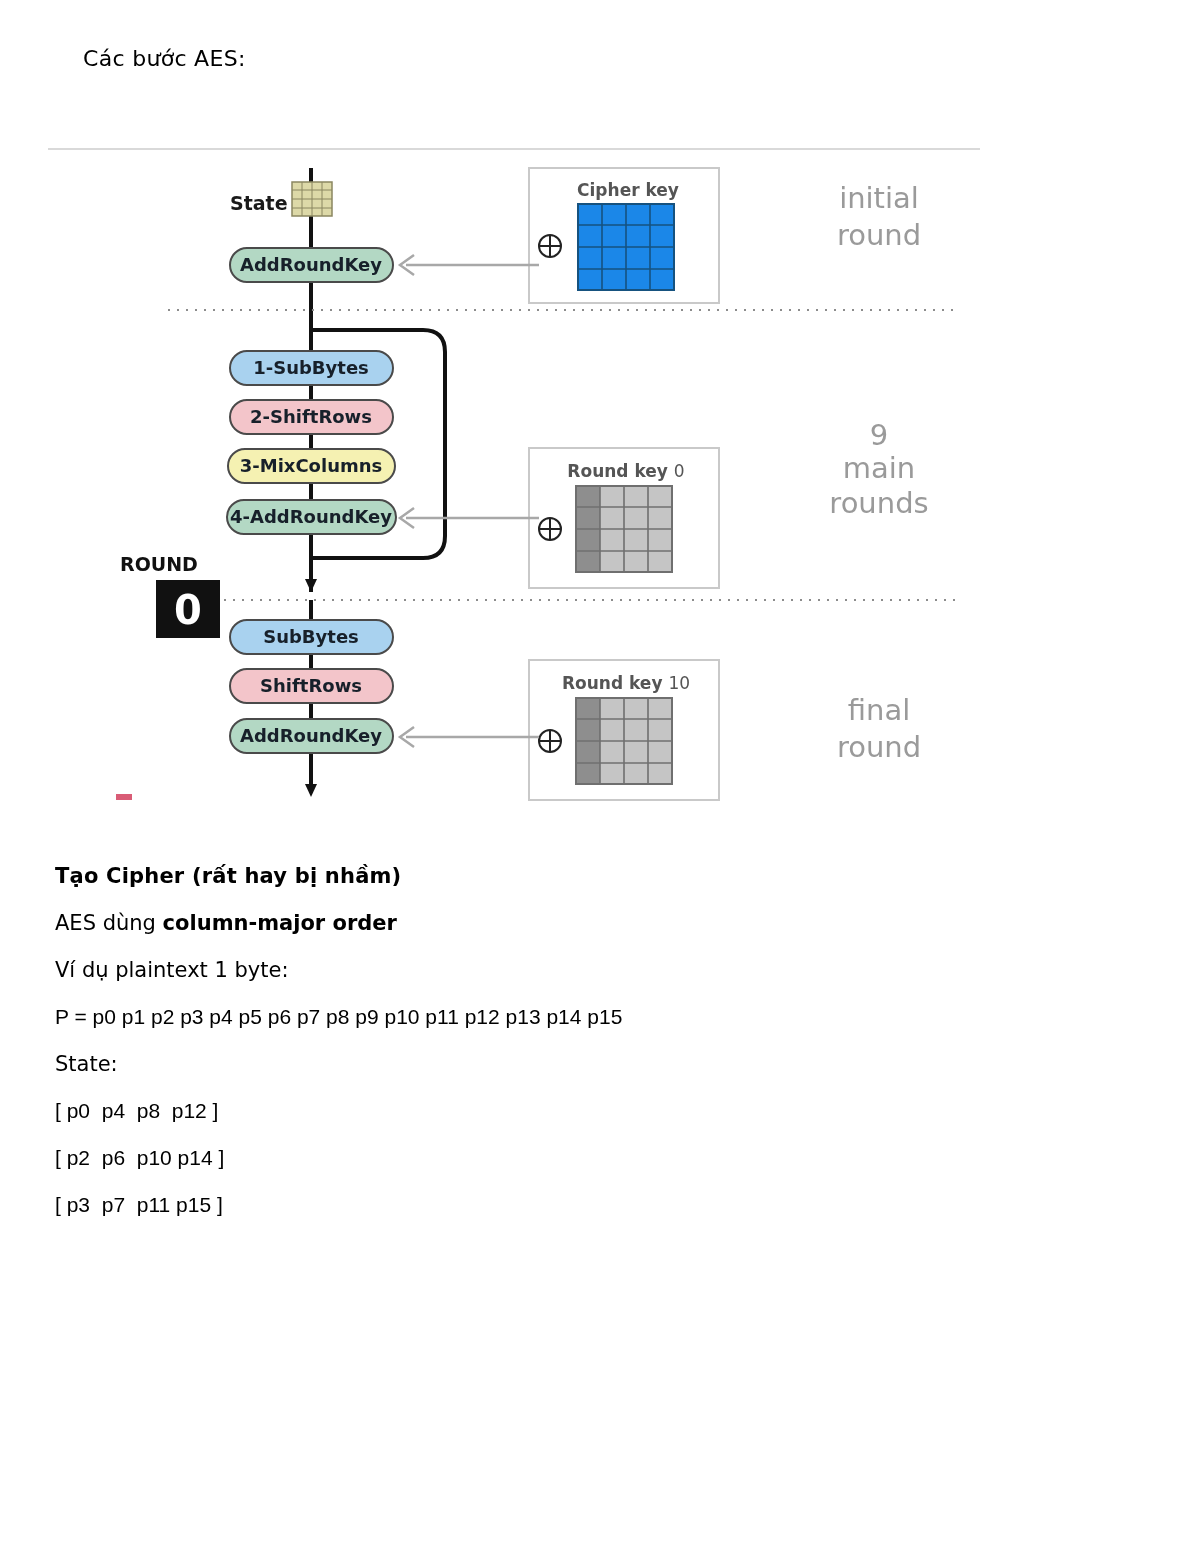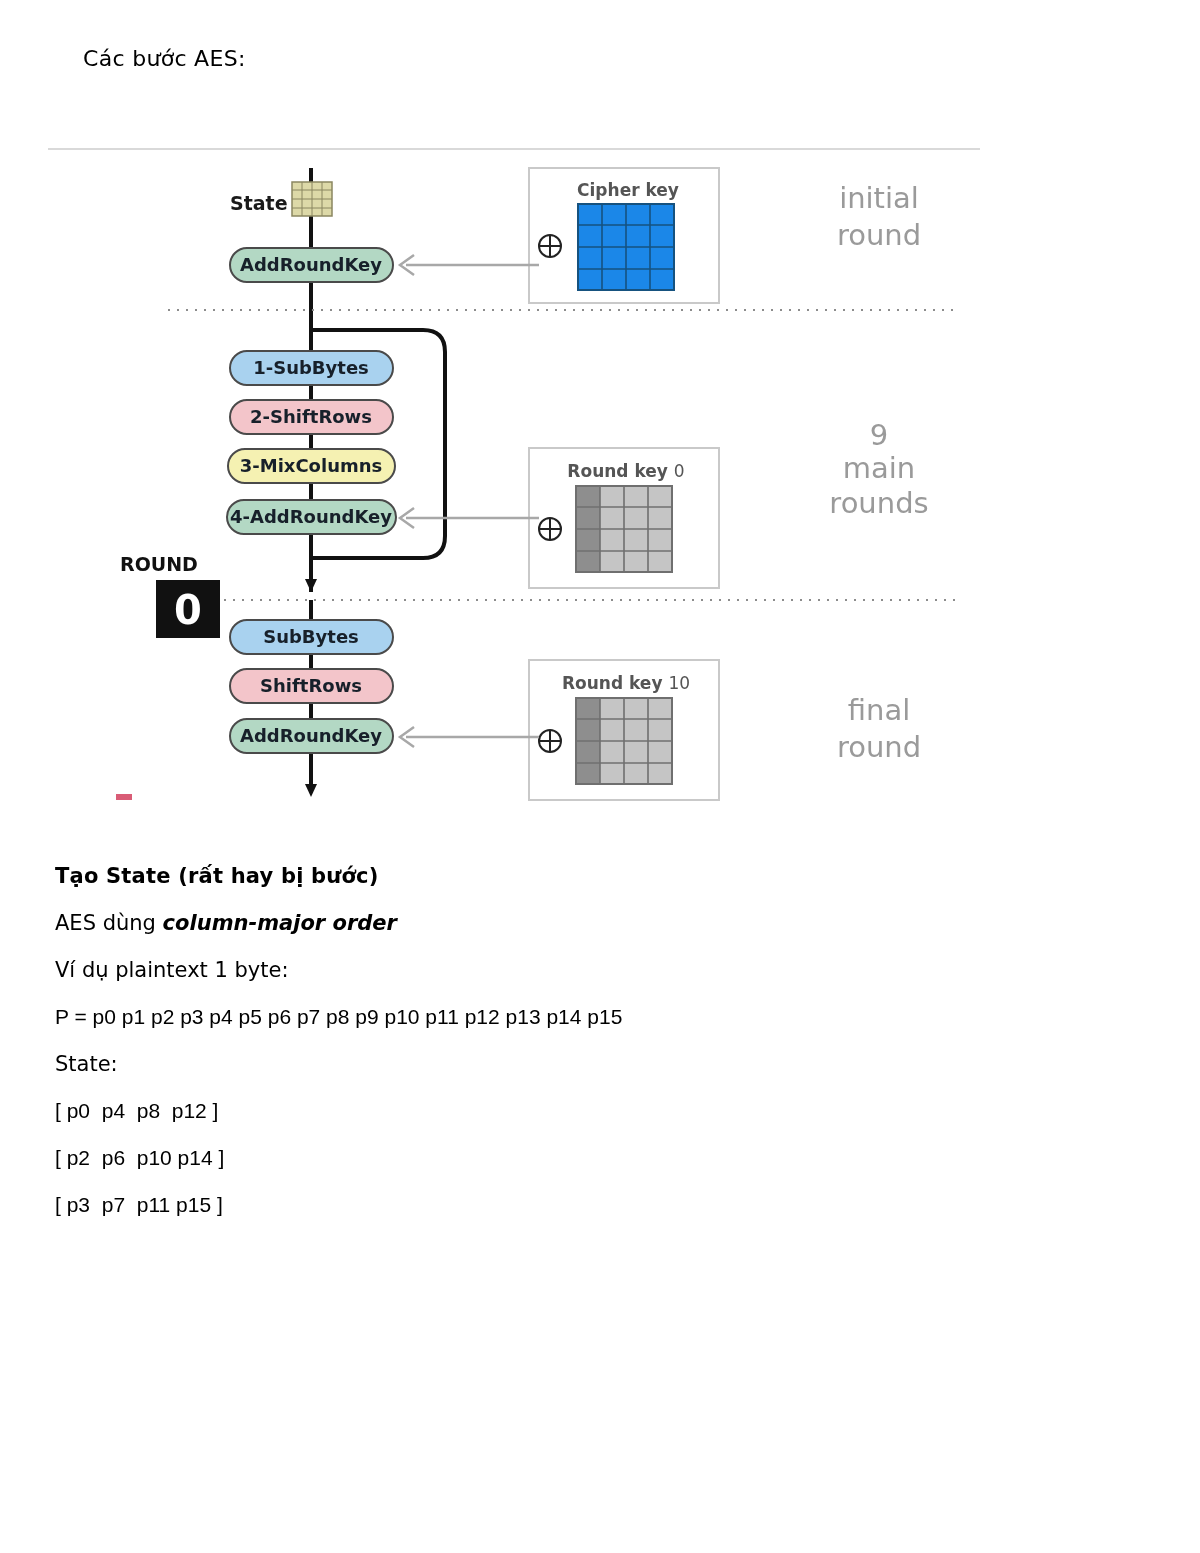--- a/index.html
+++ b/index.html
@@ -58,21 +58,21 @@
     width: 1000px;
   }
   .body-text p {
     margin: 0 0 19px 0;
     font-size: 21px;
     line-height: 28px;
     color: #000;
     white-space: pre;
   }
   .body-text p.bold { font-weight: bold; letter-spacing: 0.2px;}
-  .body-text p b { font-weight: bold; font-style: italic; }
+  .body-text p b { font-weight: bold; }
   .mono-row { font-family: Liberation Sans, sans-serif; }
 </style>
 </head>
 <body>
 
 <div class="doc-title">Các bước AES:</div>
 
 <div class="top-rule"></div>
 
 <div class="diagram">
@@ -233,21 +233,21 @@
     <rect x="222" y="559" width="163" height="34" rx="17" ry="17" fill="#b3d8c4" stroke="#4a4a4a" stroke-width="2"></rect>
     <text x="303" y="582" text-anchor="middle" font-family="DejaVu Sans, Liberation Sans, sans-serif" font-size="18" font-weight="bold" fill="#17202a">AddRoundKey</text>
   </g>
 
   <rect x="108" y="634" width="16" height="6" fill="#d2405e" opacity="0.85"></rect>
 
 </svg>
 </div>
 
 <div class="body-text">
-  <p class="bold">Tạo State (rất hay bị bước)</p>
+  <p class="bold">Tạo Cipher (rất hay bị nhầm)</p>
   <p><span>AES dùng </span><b>column-major order</b></p>
   <p>Ví dụ plaintext 1 byte:</p>
   <p class="mono-row">P = p0 p1 p2 p3 p4 p5 p6 p7 p8 p9 p10 p11 p12 p13 p14 p15</p>
   <p>State:</p>
   <p class="mono-row">[ p0  p4  p8  p12 ]</p>
   <p class="mono-row">[ p2  p6  p10 p14 ]</p>
   <p class="mono-row">[ p3  p7  p11 p15 ]</p>
 </div>
 
 </body></html>

